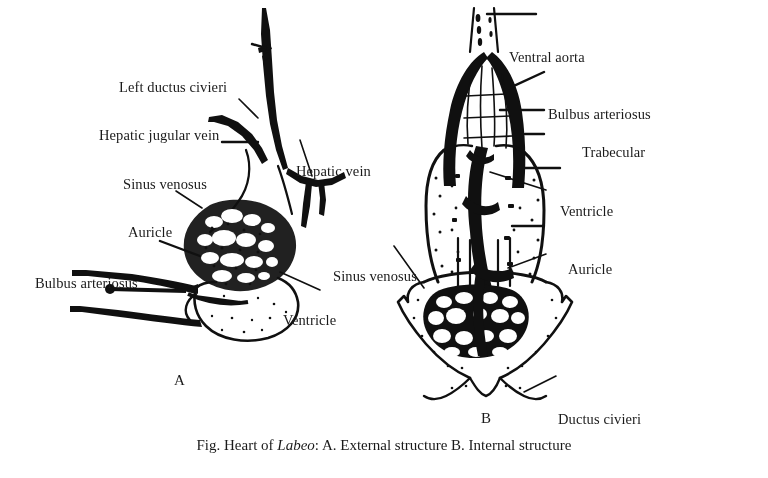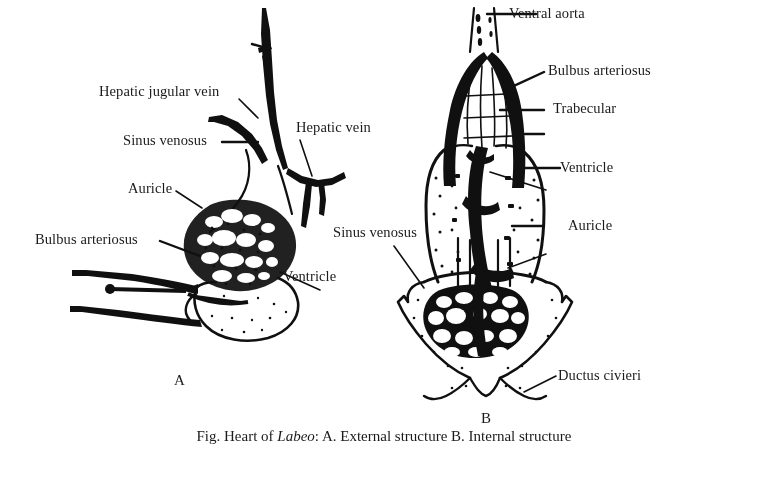--- a/index.html
+++ b/index.html
@@ -17,31 +17,32 @@
     color: #111111;
   }
   .label {
     position: absolute;
     font-family: "Liberation Serif", "DejaVu Serif", serif;
     font-size: 14.5px;
     color: #1a1a1a;
     white-space: nowrap;
     line-height: 1;
     letter-spacing: 0.1px;
+    margin-top: 44px;
   }
   .panel-letter {
     position: absolute;
     font-family: "Liberation Serif", "DejaVu Serif", serif;
     font-size: 15px;
     color: #1a1a1a;
   }
   #caption {
     position: absolute;
     left: 0;
-    top: 428px;
+    top: 437px;
     width: 768px;
     text-align: center;
     font-family: "Liberation Serif", "DejaVu Serif", serif;
     font-size: 15px;
     color: #1a1a1a;
     white-space: nowrap;
   }
   #caption .it { font-style: italic; }
   svg.art {
     position: absolute;
@@ -315,40 +316,41 @@
       <path class="leader-thick" d="M525 134 L544 134"></path>
       <path class="leader-thick" d="M525 168 L560 168"></path>
       <path class="leader" d="M490 172 L546 190"></path>
       <path class="leader-thick" d="M512 226 L544 226"></path>
       <path class="leader" d="M508 268 L546 254"></path>
       <path class="leader" d="M394 246 L424 288"></path>
       <path class="leader" d="M524 392 L556 376"></path>
     </g>
   </svg>
 
+  <div class="label" style="left:119px; top:36px;">Left ductus civieri</div>
 
   <div class="label" style="left:99px; top:84px;">Hepatic jugular vein</div>
 
   <div class="label" style="left:123px; top:133px;">Sinus venosus</div>
 
   <div class="label" style="left:296px; top:120px;text-align:right;">Hepatic vein</div>
 
   <div class="label" style="left:128px; top:181px;">Auricle</div>
 
   <div class="label" style="left:35px; top:232px;">Bulbus arteriosus</div>
 
   <div class="label" style="left:283px; top:269px;">Ventricle</div>
 
   <div class="panel-letter" style="left:174px; top:372px;">A</div>
 
   <div class="label" style="left:509px; top:6px;">Ventral aorta</div>
 
   <div class="label" style="left:548px; top:63px;">Bulbus arteriosus</div>
 
-  <div class="label" style="left:553px; top:101px;text-align:right;">Trabecular</div>
+  <div class="label" style="left:582px; top:101px;text-align:right;">Trabecular</div>
 
 
   <div class="label" style="left:560px; top:160px;">Ventricle</div>
 
 
   <div class="label" style="left:568px; top:218px;">Auricle</div>
 
 
   <div class="label" style="left:333px; top:225px;">Sinus venosus</div>
 

